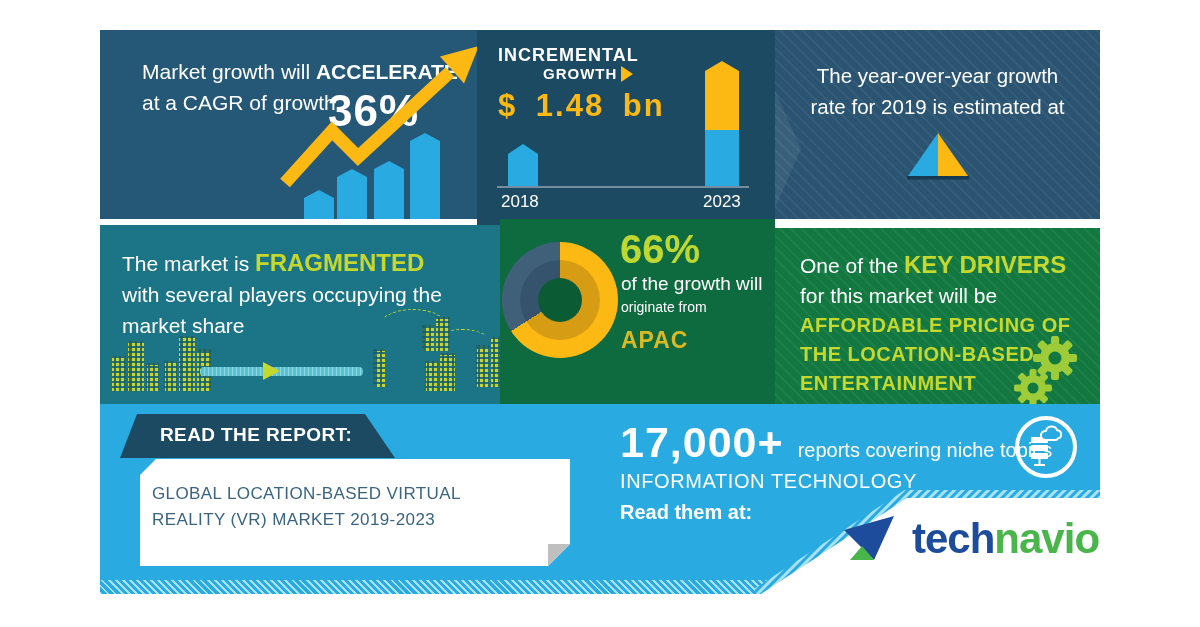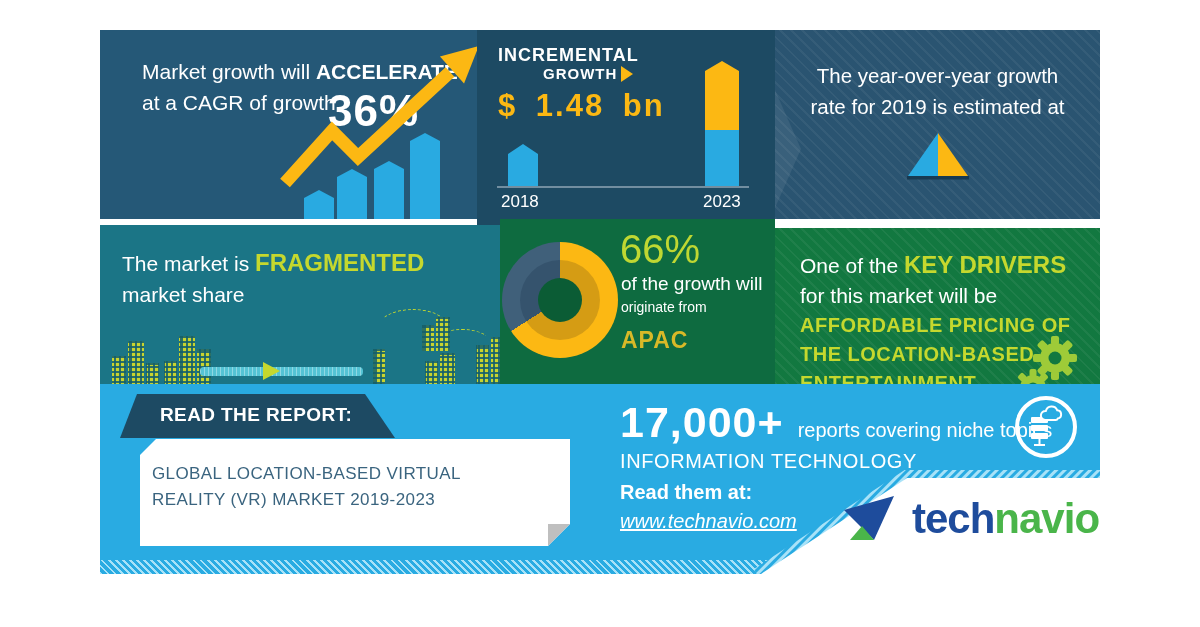--- a/index.html
+++ b/index.html
@@ -11,21 +11,21 @@
   #p-cagr{left:100px;top:30px;width:377px;height:189px;background:#255877;}
   #p-incr{left:477px;top:30px;width:298px;height:227px;background:#1d4a63;}
   #p-yoy {left:775px;top:30px;width:325px;height:189px;background:#2a5471;
           background-image:repeating-linear-gradient(45deg,rgba(255,255,255,.05) 0 2px,transparent 2px 8px);}
   
   #p-frag{left:100px;top:225px;width:400px;height:189px;background:#1b7586;}
   #p-apac{left:500px;top:219px;width:275px;height:189px;background:#0e6b40;}
   #p-driv{left:775px;top:228px;width:325px;height:190px;background:#127840;
           background-image:repeating-linear-gradient(45deg,rgba(255,255,255,.055) 0 2px,transparent 2px 8px);}
   
-  #p-foot{left:100px;top:384px;width:1000px;height:190px;background:#29abe2;}
+  #p-foot{left:100px;top:404px;width:1000px;height:190px;background:#29abe2;}
   .t21{font-size:21px;line-height:31px;color:#fff;}
   .yg{color:#c5d82e;font-weight:bold;}
   .gold{color:#d8b928;font-weight:bold;}
 
   
   #cagr-text{left:42px;top:26px;font-size:21px;line-height:31px;color:#fff;}
   #cagr-val{left:228px;top:56px;font-size:44px;font-weight:bold;color:#fff;letter-spacing:1px;}
   
   #incr-l1{left:21px;top:15px;font-size:18px;font-weight:bold;letter-spacing:1px;color:#fff;}
   #incr-l2{left:66px;top:35px;font-size:15px;font-weight:bold;letter-spacing:1px;color:#fff;display:flex;align-items:center;gap:4px;}
@@ -48,21 +48,21 @@
   #frag-line{left:100px;top:142px;width:163px;height:9px;background:#54c3d4;border-radius:4px;
              background-image:repeating-linear-gradient(90deg,rgba(255,255,255,.35) 0 1px,transparent 1px 4px);}
   #frag-line-arrow{left:163px;top:137px;width:0;height:0;border-left:17px solid #c5d82e;
                    border-top:9.5px solid transparent;border-bottom:9.5px solid transparent;}
   
   #donut{left:2px;top:23px;width:116px;height:116px;border-radius:50%;
          background:conic-gradient(#fcb813 0 237.6deg,#40607a 237.6deg 360deg);}
   #donut-mid{position:absolute;left:18px;top:18px;width:80px;height:80px;border-radius:50%;
          background:conic-gradient(#d59c14 0 237.6deg,#35536d 237.6deg 360deg);}
   #donut-hole{position:absolute;left:18px;top:18px;width:44px;height:44px;border-radius:50%;background:#0b5c35;}
-  #apac-val{left:120px;top:8px;font-size:40px;font-weight:normal;color:#bfd732;text-align:right;}
+  #apac-val{left:120px;top:8px;font-size:40px;font-weight:bold;color:#bfd732;text-align:right;}
   #apac-l1{left:121px;top:54px;font-size:19px;color:#fff;}
   #apac-l2{left:121px;top:80px;font-size:14px;color:#fff;}
   #apac-region{left:121px;top:108px;font-size:23px;letter-spacing:1px;}
   
   #driv-text{left:25px;top:22px;font-size:21px;line-height:30px;color:#fff;}
   .driv-b{font-size:20px;font-weight:bold;color:#c5d82e;line-height:29px;letter-spacing:.5px;}
   
   #foot-hatch{left:0;top:176px;width:1000px;height:14px;
               background:repeating-linear-gradient(45deg,#a8e2f8 0 2px,#29abe2 2px 5px);}
   #banner{left:20px;top:10px;width:275px;height:44px;background:#1d4a63;
@@ -134,20 +134,21 @@
         <polygon points="1,46 31,3 31,46" fill="#29aae1"></polygon>
         <polygon points="31,3 61,46 31,46" fill="#fcb813"></polygon>
         <rect x="0" y="46" width="62" height="3.5" fill="#173a52"></rect>
       </svg>
     </div>
   </div>
 
   <div id="p-frag" class="panel">
     <div id="frag-text" class="abs t21">
       <div><span>The market is </span><span class="yg" style="font-size:24px;">FRAGMENTED</span></div>
+      <div>with several players occupying the</div>
       <div>market share</div>
     </div>
 
     <div class="bld" style="left:12px;top:131px;width:14px;height:35px;"></div>
     <div class="bld" style="left:28px;top:116px;width:16px;height:50px;"></div>
     <div class="bld" style="left:46px;top:138px;width:13px;height:28px;"></div>
     <div class="bld" style="left:64px;top:136px;width:13px;height:30px;"></div>
     <div class="bld" style="left:79px;top:111px;width:16px;height:55px;"></div>
     <div class="bld" style="left:97px;top:124px;width:14px;height:42px;"></div>
 
@@ -241,21 +242,20 @@
       </div>
     </div>
     <div id="boxfold" class="abs"></div>
 
     <div id="count-row" class="abs">
       <span id="count">17,000+</span>
       <span id="count-desc">reports covering niche topics</span>
     </div>
     <div id="category" class="abs">INFORMATION TECHNOLOGY</div>
     <div id="readat" class="abs">Read them at:</div>
-    <div id="url" class="abs">www.technavio.com</div>
 
     <div id="badge" class="abs">
       <svg width="54" height="54" style="position:absolute;left:0;top:0;">
         <rect x="12" y="17" width="17" height="6" rx="1" fill="#fff"></rect>
         <rect x="12" y="25" width="17" height="6" rx="1" fill="#fff"></rect>
         <rect x="12" y="33" width="17" height="6" rx="1" fill="#fff"></rect>
         <rect x="19.5" y="39" width="2" height="5" fill="#fff"></rect>
         <rect x="15" y="44" width="11" height="2" fill="#fff"></rect>
         <path d="M26,20 a4.5,4.5 0 0 1 0.8,-9 a6,6 0 0 1 11.4,-0.8 a4.2,4.2 0 0 1 0.6,8.3 q-0.5,1.5 -2,1.5 z" fill="#29abe2" stroke="#fff" stroke-width="2"></path>
       </svg>

